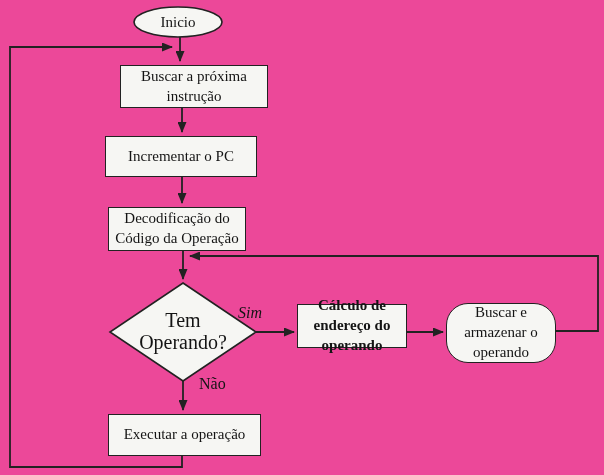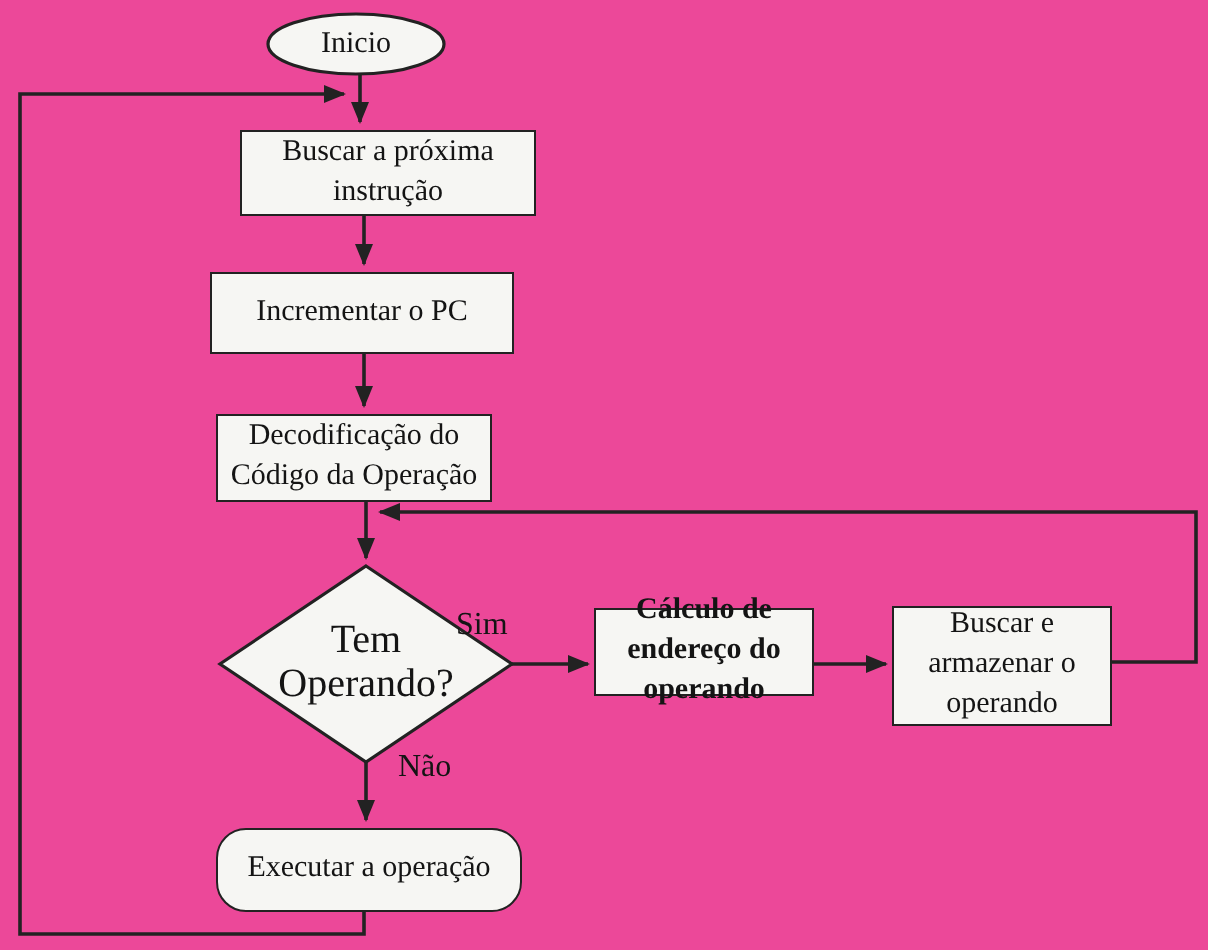--- a/index.html
+++ b/index.html
@@ -87,28 +87,28 @@
   <div class="node" style="left:105px;top:136px;width:152px;height:41px;">
     <span>Incrementar o PC</span>
   </div>
 
   <div class="node" style="left:108px;top:207px;width:138px;height:44px;">
     <span>Decodificação do Código da Operação</span>
   </div>
 
   <div id="decision-label">Tem Operando?</div>
 
-  <div class="floating-label" style="left:228px;top:304px;">Sim</div>
+  <div class="floating-label" style="left:238px;top:304px;font-style:italic;">Sim</div>
   <div class="floating-label" style="left:199px;top:375px;">Não</div>
 
   <div class="node" style="left:297px;top:304px;width:110px;height:44px;font-weight:bold;">
     <span>Cálculo de endereço do operando</span>
   </div>
 
-  <div class="node" style="left:446px;top:303px;width:110px;height:60px;">
+  <div class="node" style="left:446px;top:303px;width:110px;height:60px;border-radius:22px;">
     <span>Buscar e armazenar o operando</span>
   </div>
 
-  <div class="node" style="left:108px;top:414px;width:153px;height:42px;border-radius:15px;">
+  <div class="node" style="left:108px;top:414px;width:153px;height:42px;">
     <span>Executar a operação</span>
   </div>
 
 </div>
 
 </body></html>

